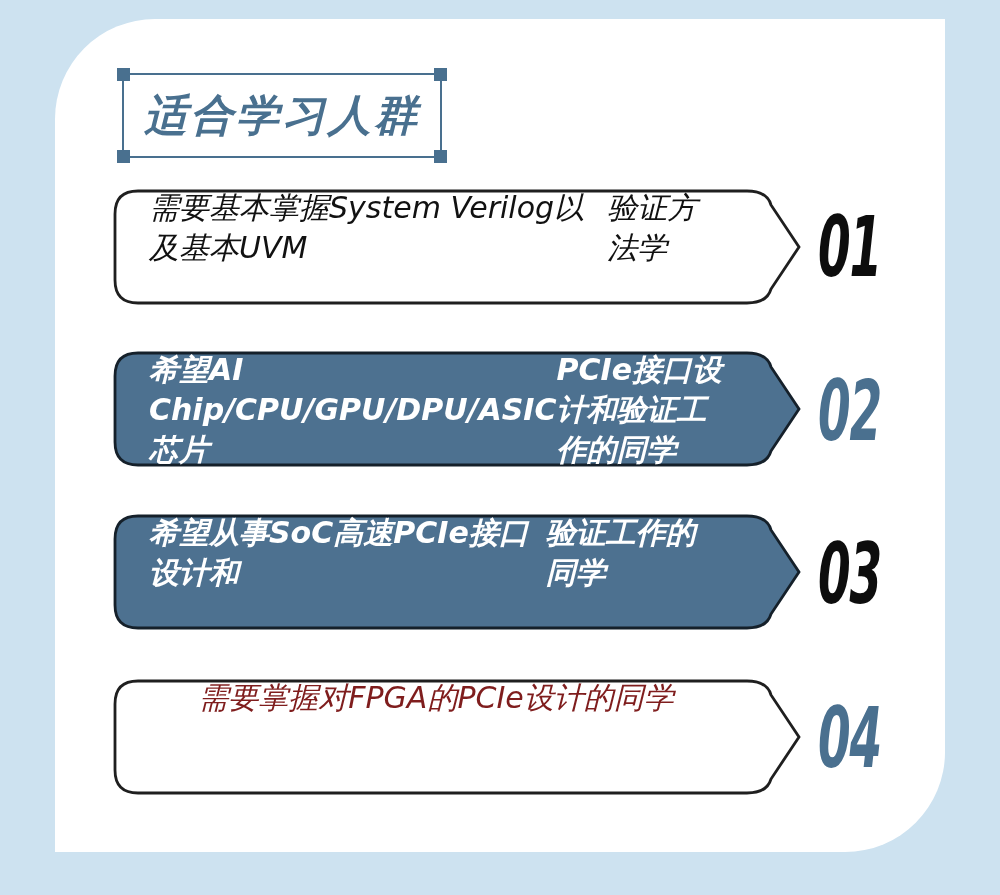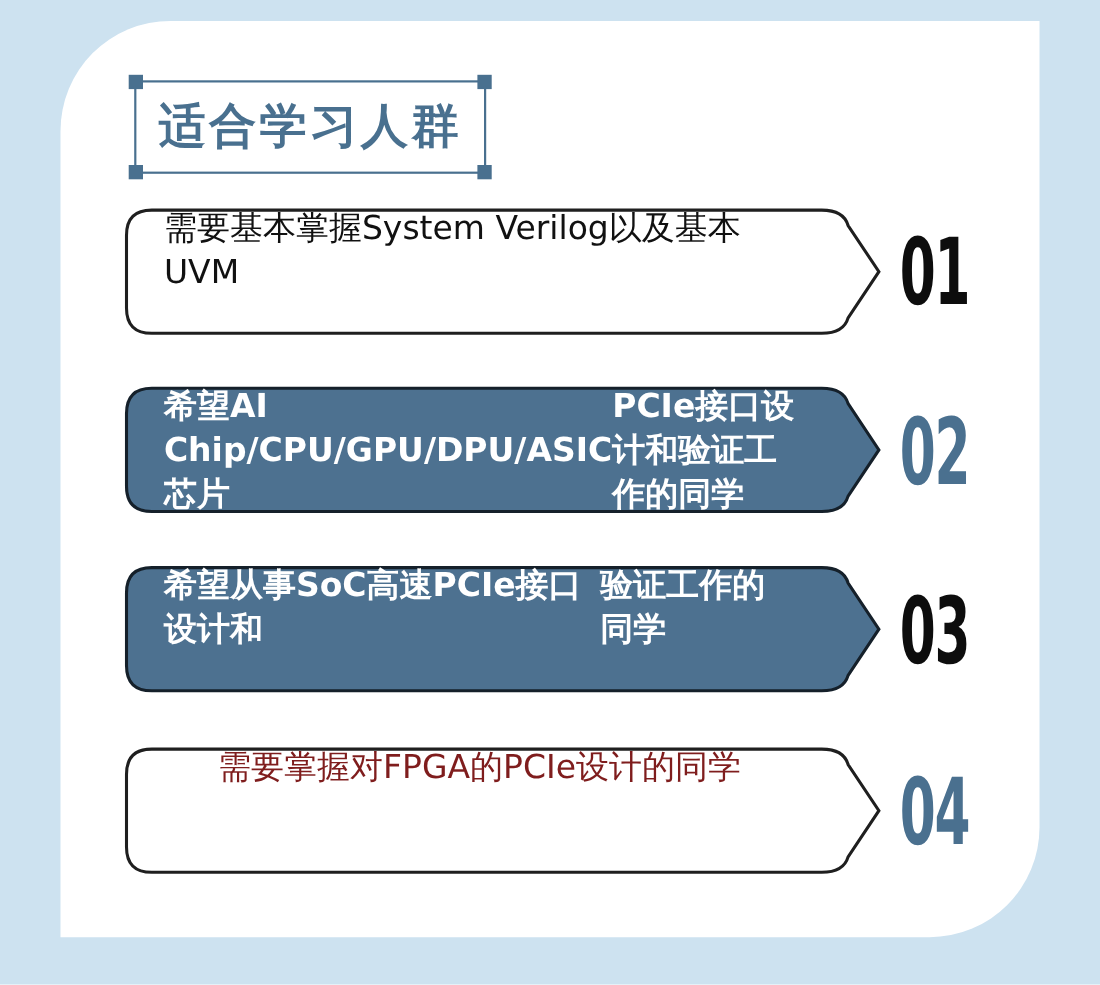--- a/index.html
+++ b/index.html
@@ -2,21 +2,21 @@
 <html><head>
 <meta charset="utf-8">
 <style>
   html,body{margin:0;padding:0;}
   body{
     width:1000px;height:895px;
     font-family:"DejaVu Sans","Liberation Sans",sans-serif;
     -webkit-font-smoothing:antialiased;
   }
   .canvas{
-    position:relative;width:1000px;height:895px;overflow:hidden;
+    position:relative;width:1000px;height:895px;overflow:hidden;font-style:italic;
   }
   .panel{
     position:absolute;left:55px;top:19px;width:890px;height:833px;
     border-radius:100px 0 100px 0;
   }
   
   .title-box{
     position:absolute;left:122px;top:73px;width:320px;height:85px;
     border:2px solid;box-sizing:border-box;
     display:flex;align-items:center;justify-content:center;
@@ -65,20 +65,21 @@
     <span class="handle br" style="background: rgb(73, 112, 143);"></span>
     <h1 style="color: rgb(73, 112, 143);">适合学习人群</h1>
   </div>
 
   <div class="item i1">
     <svg width="692" height="118" viewBox="0 0 692 118">
       <path d="M 27 3 H 636 Q 656 3 660 17 L 688 59 L 660 101 Q 656 115 636 115 H 27 Q 4 115 4 92 V 26 Q 4 3 27 3 Z" stroke-width="2.8" fill="#ffffff" style="stroke: rgb(31, 31, 31);"></path>
     </svg>
     <div class="bubble-text" style="color: rgb(17, 17, 17);">
       <div>需要基本掌握System Verilog以及基本UVM</div>
+      <div>验证方法学</div>
     </div>
   </div>
   <div class="num n1" style="color: rgb(13, 13, 13);">01</div>
 
   <div class="item i2 filled">
     <svg width="692" height="118" viewBox="0 0 692 118">
       <path d="M 27 3 H 636 Q 656 3 660 17 L 688 59 L 660 101 Q 656 115 636 115 H 27 Q 4 115 4 92 V 26 Q 4 3 27 3 Z" stroke-width="2.8" fill="#4d7190" style="stroke: rgb(21, 32, 42);"></path>
     </svg>
     <div class="bubble-text" style="color: rgb(255, 255, 255);">
       <div>希望AI Chip/CPU/GPU/DPU/ASIC芯片</div>

